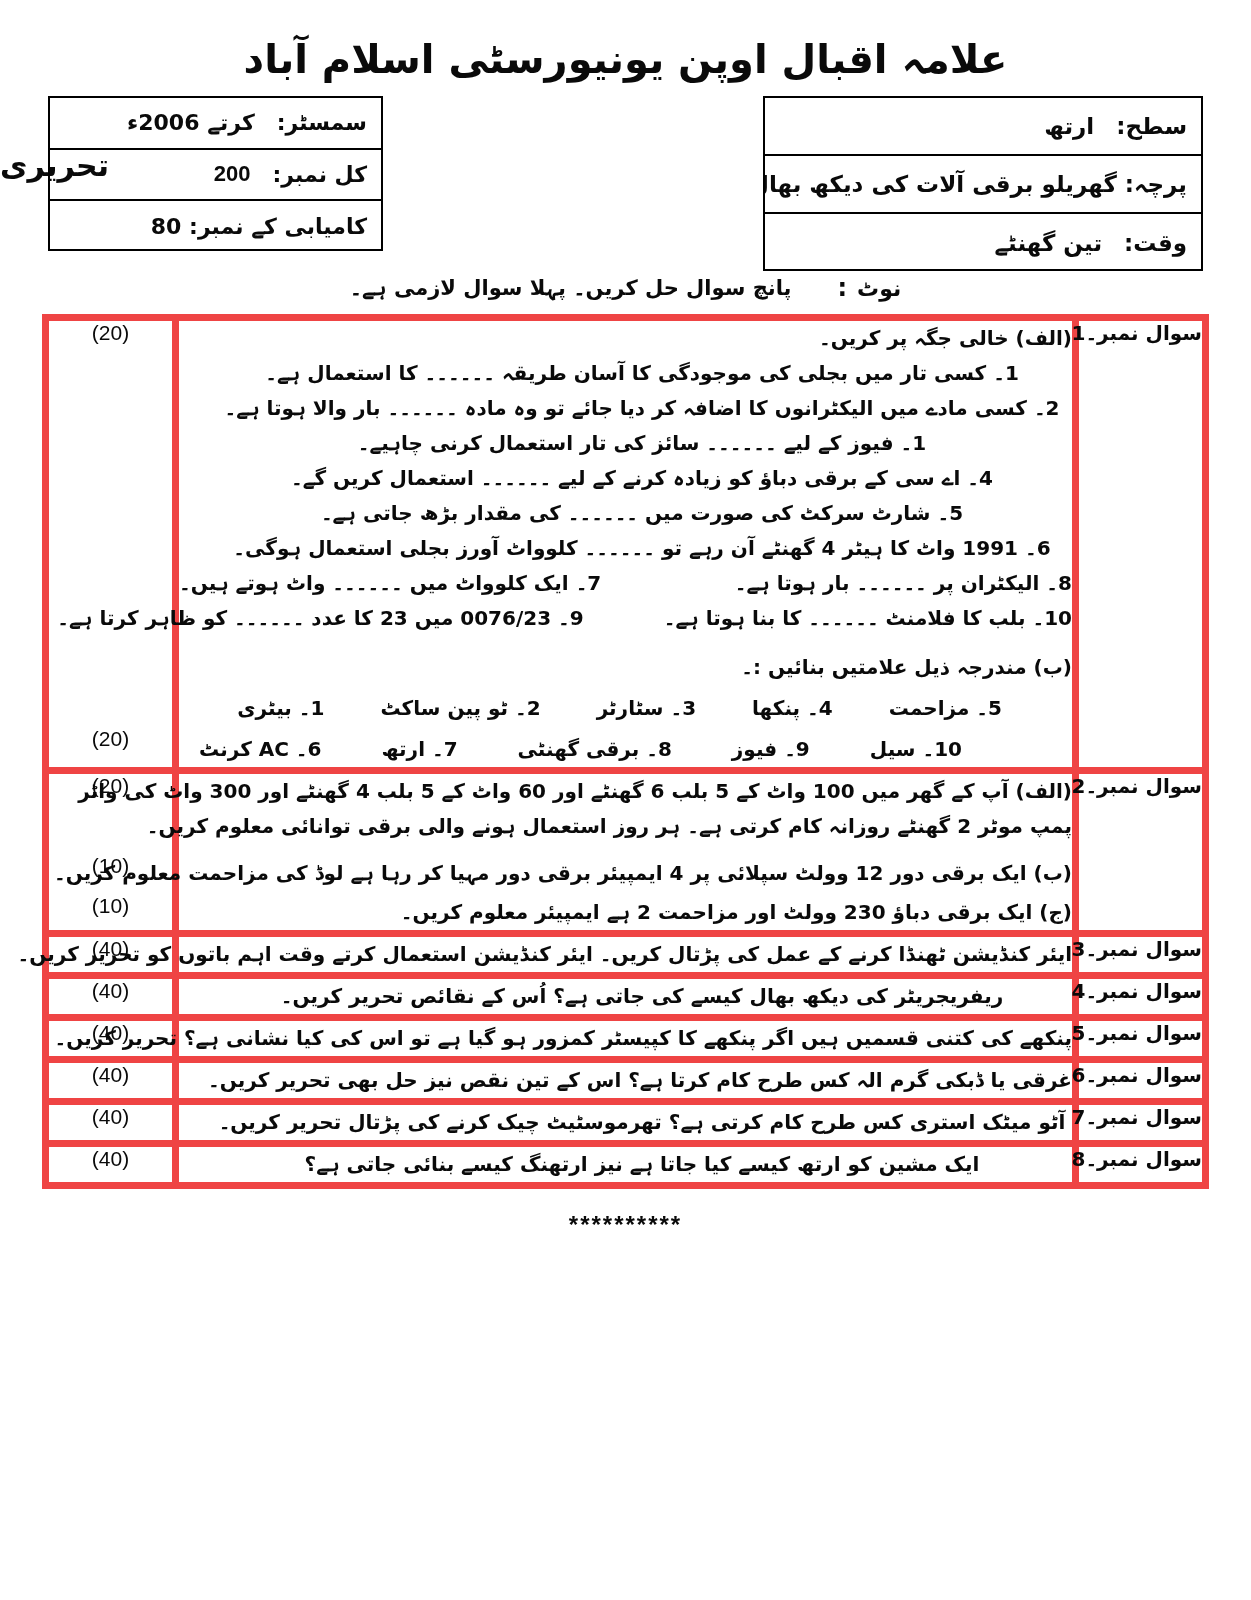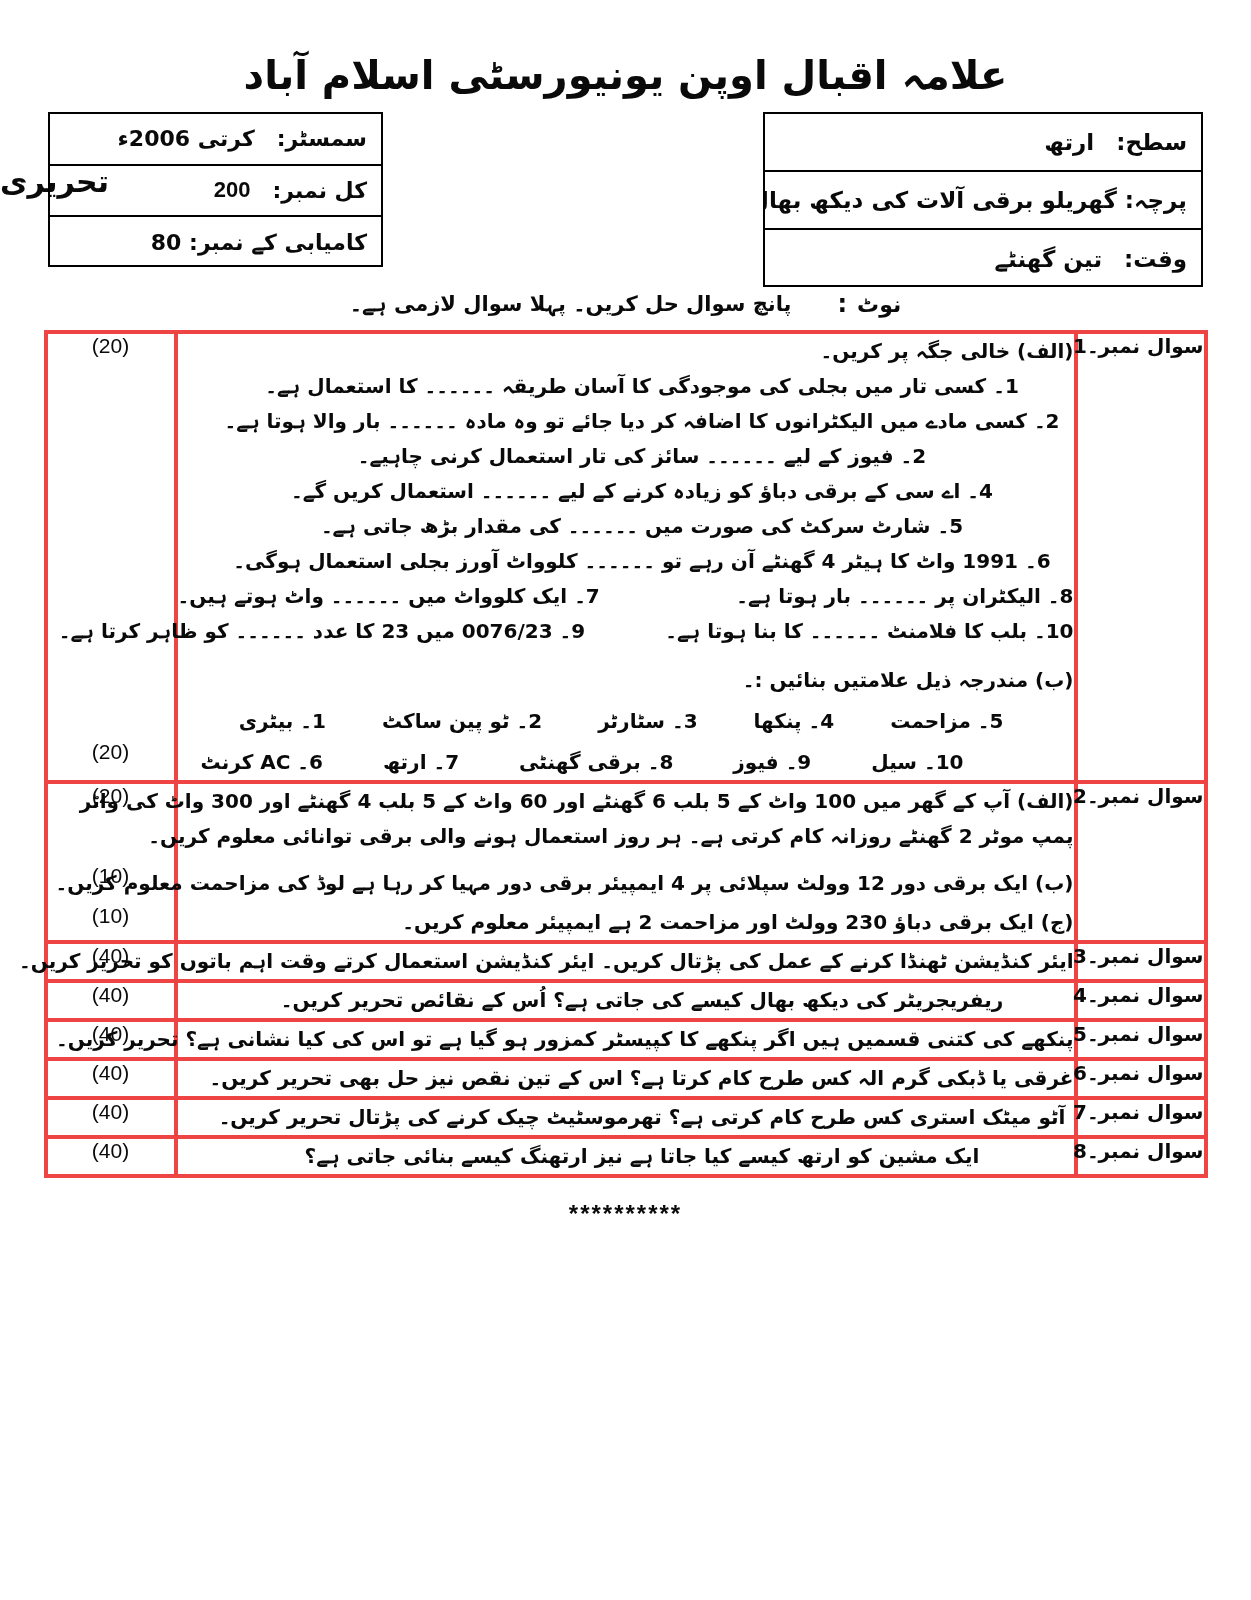--- a/index.html
+++ b/index.html
@@ -24,21 +24,21 @@
     padding: 0;
   }
 
   
   .uni-title {
     text-align: center;
     font-size: 40px;
     font-weight: 700;
     letter-spacing: 0.5px;
     margin: 0;
-    padding-top: 50px;
+    padding-top: 34px;
     padding-bottom: 4px;
     line-height: 1.25;
     direction: rtl;
   }
 
   
   .header-band {
     position: relative;
     height: 170px;
     margin-top: 8px;
@@ -111,21 +111,21 @@
 
   
   table.qtable {
     border-collapse: collapse;
     width: 1160px;
     margin: 4px auto 0 auto;
     table-layout: fixed;
     direction: rtl;
   }
   table.qtable td {
-    border: 4px solid #ef4444;
+    border: 7px solid #ef4444;
     vertical-align: top;
     padding: 0;
   }
   col.col-qno  { width: 130px; }
   col.col-body { width: 900px; }
   col.col-mark { width: 130px; }
 
   td.qno {
     text-align: right;
     padding: 10px 8px 8px 4px;
@@ -204,21 +204,21 @@
 
   <h1 class="uni-title">علامہ اقبال اوپن یونیورسٹی اسلام آباد</h1>
 
   <div class="header-band">
 
     <div class="center-word">تحریری</div>
 
     <div class="hdr-box hdr-box-left">
       <div class="hdr-row">
         <span class="hdr-label">سمسٹر:</span>
-        <span class="hdr-value">کرتی 2006ء</span>
+        <span class="hdr-value">کرتے 2006ء</span>
       </div>
       <div class="hdr-row">
         <span class="hdr-label">کل نمبر:</span>
         <span class="hdr-value num-latin">200</span>
       </div>
       <div class="hdr-row">
         <span class="hdr-inline">کامیابی کے نمبر: 80</span>
       </div>
     </div>
 
@@ -250,21 +250,21 @@
       <col class="col-mark">
     </colgroup>
     <tbody>
 
       <tr>
         <td class="qno">سوال نمبر۔1</td>
         <td class="qbody">
           <span class="line sub-head">(الف) خالی جگہ پر کریں۔</span>
           <span class="line center">1۔ کسی تار میں بجلی کی موجودگی کا آسان طریقہ ۔۔۔۔۔۔ کا استعمال ہے۔</span>
           <span class="line center">2۔ کسی مادے میں الیکٹرانوں کا اضافہ کر دیا جائے تو وہ مادہ ۔۔۔۔۔۔ بار والا ہوتا ہے۔</span>
-          <span class="line center">2۔ فیوز کے لیے ۔۔۔۔۔۔ سائز کی تار استعمال کرنی چاہیے۔</span>
+          <span class="line center">1۔ فیوز کے لیے ۔۔۔۔۔۔ سائز کی تار استعمال کرنی چاہیے۔</span>
           <span class="line center">4۔ اے سی کے برقی دباؤ کو زیادہ کرنے کے لیے ۔۔۔۔۔۔ استعمال کریں گے۔</span>
           <span class="line center">5۔ شارٹ سرکٹ کی صورت میں ۔۔۔۔۔۔ کی مقدار بڑھ جاتی ہے۔</span>
           <span class="line center">6۔ 1991 واٹ کا ہیٹر 4 گھنٹے آن رہے تو ۔۔۔۔۔۔ کلوواٹ آورز بجلی استعمال ہوگی۔</span>
           <span class="two-col">
             <span class="col-b">8۔ الیکٹران پر ۔۔۔۔۔۔ بار ہوتا ہے۔</span>
             <span class="col-a">7۔ ایک کلوواٹ میں ۔۔۔۔۔۔ واٹ ہوتے ہیں۔</span>
           </span>
           <span class="two-col">
             <span class="col-b">10۔ بلب کا فلامنٹ ۔۔۔۔۔۔ کا بنا ہوتا ہے۔</span>
             <span class="col-a">9۔ 0076/23 میں 23 کا عدد ۔۔۔۔۔۔ کو ظاہر کرتا ہے۔</span>

